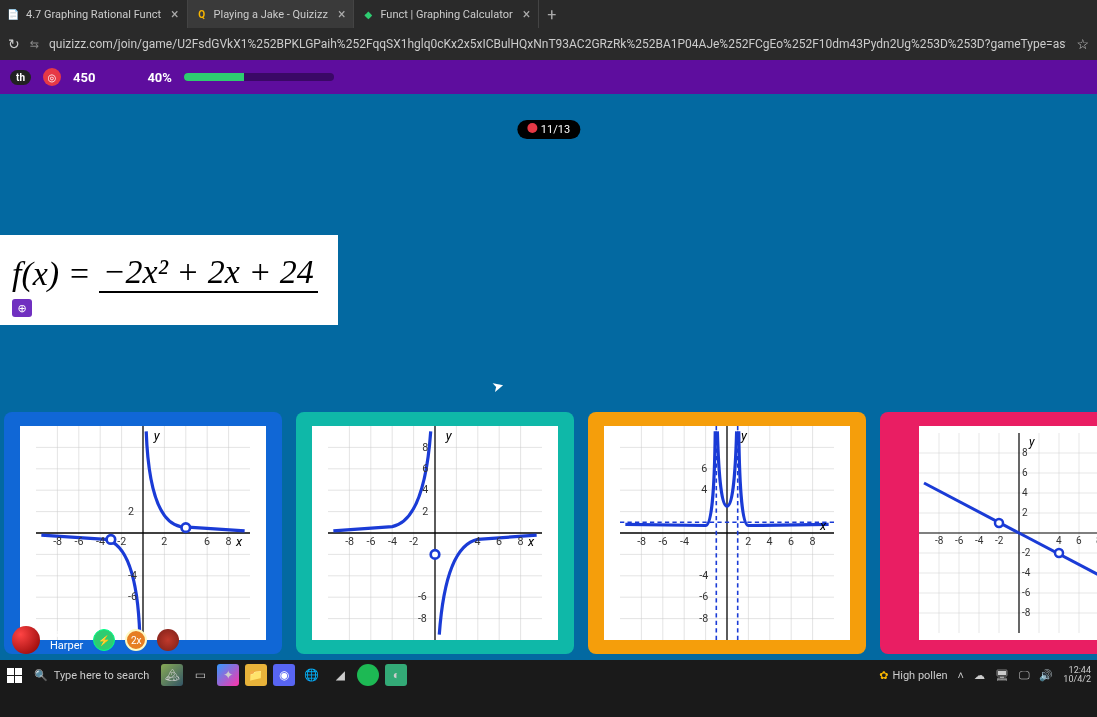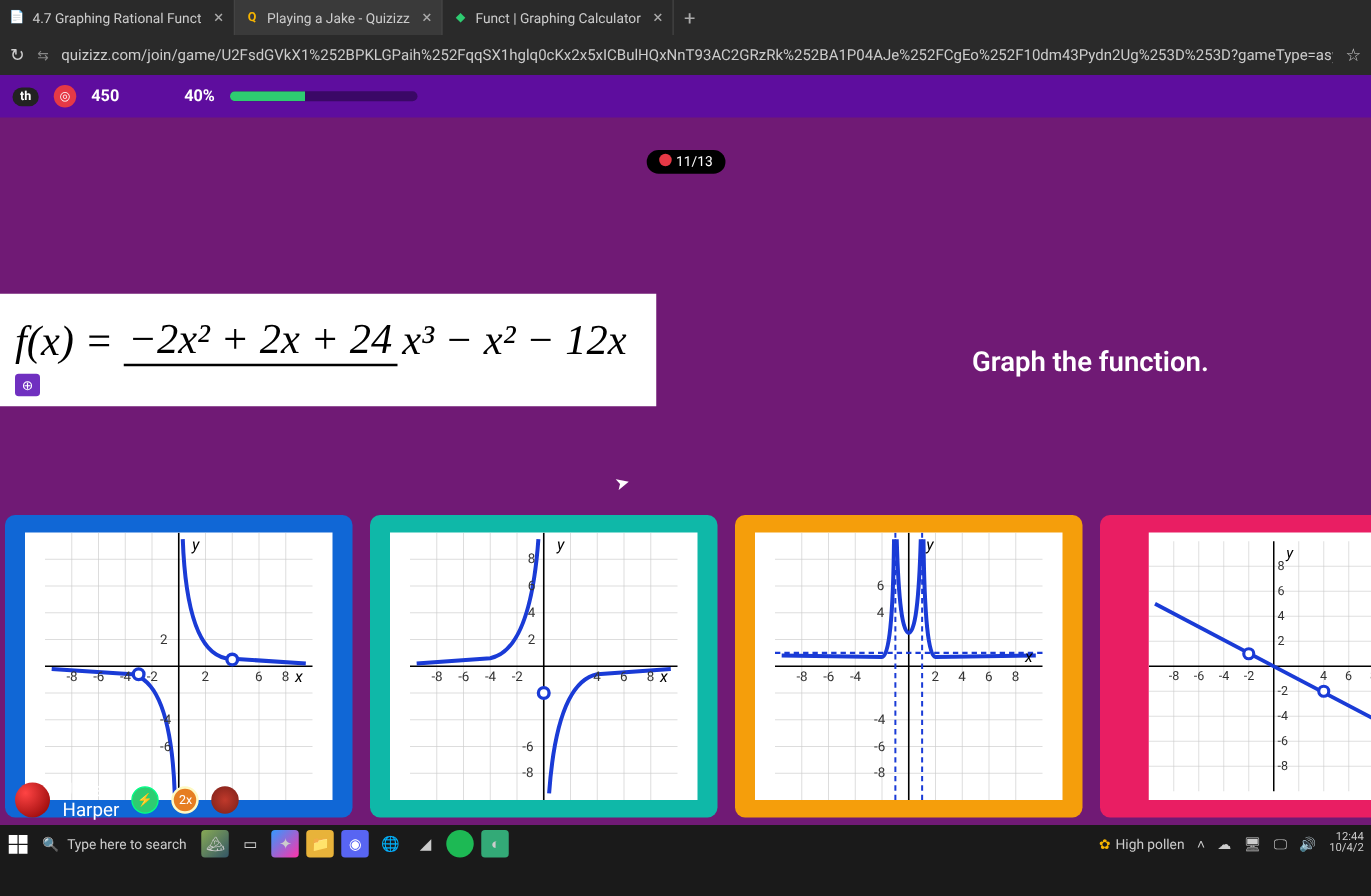--- a/index.html
+++ b/index.html
@@ -12,21 +12,21 @@
 .tab { display: flex; align-items: center; height: 28px; padding: 0 8px; border-right: 1px solid #444; color: #ccc; font-size: 11px; gap: 6px; }
 .tab.active { background: #3a3a3a; }
 .tab-icon { width: 12px; height: 12px; display: inline-flex; align-items: center; justify-content: center; font-size: 10px; }
 .tab-close { color: #aaa; font-size: 14px; margin-left: 4px; cursor: pointer; }
 .add-tab { color: #aaa; padding: 0 8px; font-size: 16px; }
 .url-bar { background: #2a2a2a; height: 32px; display: flex; align-items: center; padding: 0 8px; gap: 10px; }
 .reload { color: #ccc; font-size: 14px; }
 .lock { color: #888; font-size: 11px; }
 .url { color: #ccc; font-size: 12px; flex: 1; overflow: hidden; white-space: nowrap; }
 .star { color: #ccc; font-size: 14px; margin-left: auto; }
-.quiz-area { background: #701a75; height: 600px; position: relative; }
+.quiz-area { background: #0369a1; height: 600px; position: relative; }
 .quiz-top { height: 34px; display: flex; align-items: center; padding: 0 10px; gap: 12px; background: #5e0d9e; }
 .rank-badge { background: #222; color: #fff; border-radius: 12px; padding: 2px 6px; font-size: 10px; font-weight: bold; }
 .target { width: 18px; height: 18px; border-radius: 50%; background: #e63946; display: flex; align-items: center; justify-content: center; color: #fff; font-size: 10px; }
 .score { color: #fff; font-size: 13px; font-weight: bold; }
 .pct { color: #fff; font-size: 13px; font-weight: bold; margin-left: 40px; }
 .progress-outer { width: 150px; height: 8px; background: #3a0866; border-radius: 4px; overflow: hidden; }
 .progress-inner { height: 100%; background: #2ecc71; width: 40%; }
 .q-counter { position: absolute; top: 48px; left: 50%; transform: translateX(-50%); background: #000; color: #fff; border-radius: 12px; padding: 3px 10px; font-size: 11px; font-weight: normal; display: flex; gap: 4px; margin-top: 12px; }
 .q-counter .dot { width: 10px; height: 10px; background: #e63946; border-radius: 50%; }
 .formula-card { position: absolute; top: 175px; left: 0; background: #fff; padding: 18px 20px 8px 12px; }
@@ -39,21 +39,21 @@
 .answers { position: absolute; top: 352px; left: 4px; display: flex; gap: 14px; }
 .answer { width: 278px; height: 242px; border-radius: 8px; display: flex; align-items: center; justify-content: center; cursor: pointer; }
 .answer.blue { background: #1067d6; }
 .answer.teal { background: #0fb8a8; }
 .answer.orange { background: #f59e0b; }
 .answer.pink { background: #e91e63; }
 .graph-img { width: 246px; height: 214px; background: #fff; position: relative; overflow: hidden; }
 svg.grid { width: 100%; height: 100%; }
 .player-bar { position: absolute; bottom: 0; left: 0; right: 0; height: 40px; display: flex; align-items: center; padding: 0 12px; gap: 10px; }
 .avatar { width: 28px; height: 28px; border-radius: 50%; background: radial-gradient(circle at 30% 30%, #f44, #800); }
-.player { color: #fff; font-size: 15px; line-height: 1.1; }
+.player { color: #fff; font-size: 11px; line-height: 1.1; }
 .pill { width: 22px; height: 22px; border-radius: 50%; display: flex; align-items: center; justify-content: center; font-size: 10px; color: #fff; }
 .pill.green { background: #2ecc71; border: 1px solid #0f8; }
 .pill.orange2 { background: #e67e22; border: 2px solid #fef9c3; }
 .pill.red { background: radial-gradient(circle, #c0392b, #7a1f18); }
 .taskbar { background: #1a1a1a; height: 30px; display: flex; align-items: center; padding: 0 6px; gap: 6px; font-size: 11px; color: #ccc; }
 .win { width: 16px; height: 16px; display: flex; flex-wrap: wrap; }
 .win div { width: 7px; height: 7px; background: #fff; margin: 0.5px; }
 .search-tb { display: flex; align-items: center; gap: 6px; padding: 0 6px; }
 .tbicon { width: 22px; height: 22px; border-radius: 3px; display: flex; align-items: center; justify-content: center; font-size: 12px; }
 .tray { margin-left: auto; display: flex; align-items: center; gap: 10px; }
@@ -103,27 +103,25 @@
   <div class="q-counter">
     <span class="dot"></span>
     <span>11/13</span>
   </div>
 
   <div class="formula-card">
     <div class="formula">
       <span>f(x) =</span>
       <span class="frac">
         <span class="num">−2x² + 2x + 24</span>
-        <span class="den">x³ − x² − 12x</span>
       </span>
     </div>
     <div class="zoom">⊕</div>
   </div>
 
-  <div class="prompt">Graph the function.</div>
 
   <div class="cursor">➤</div>
 
   <div class="answers">
     <div class="answer blue">
       <div class="graph-img">
         <svg class="grid" viewBox="-10 -10 20 20">
           <g stroke="#ccc" stroke-width="0.05">
             <line x1="-10" y1="-8" x2="10" y2="-8"></line>
               <line x1="-10" y1="-6" x2="10" y2="-6"></line>

